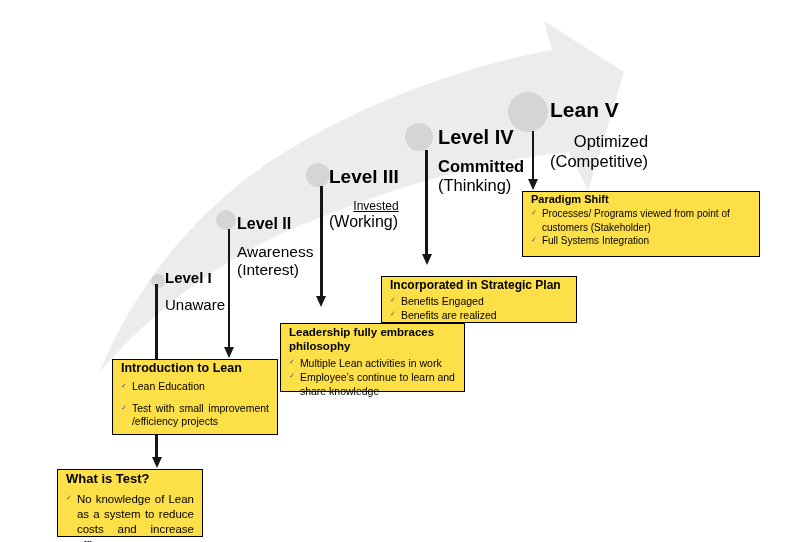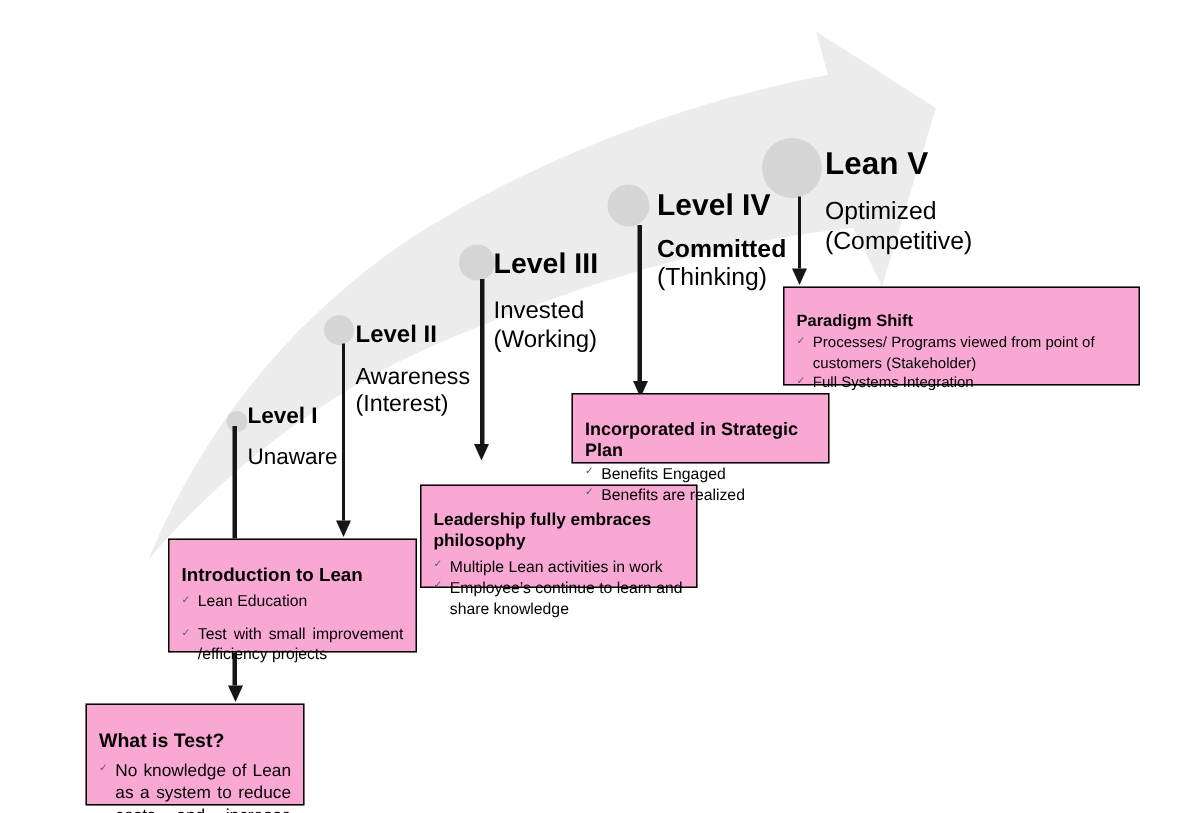--- a/index.html
+++ b/index.html
@@ -19,32 +19,32 @@
   .dot{position:absolute;border-radius:50%;background:var(--circle_fill,#d5d5d5);}
   .d1{left:151px;top:274px;width:14px;height:14px;}
   .d2{left:216px;top:210px;width:20px;height:20px;}
   .d3{left:306px;top:163px;width:24px;height:24px;}
   .d4{left:405px;top:123px;width:28px;height:28px;}
   .d5{left:508px;top:92px;width:40px;height:40px;}
 
   
   .lv{position:absolute;white-space:nowrap;}
   .lv-name{font-weight:bold;line-height:1.1;}
-  .lv-state{line-height:1.18;}
+  .lv-state{line-height:1.18;text-align:right;}
   .lv-phase{font-weight:normal;line-height:1.18;}
   .lv1{left:165px;top:270px;}
   .lv1 .lv-name{font-size:15px;}
   .lv1 .lv-state{font-size:15px;margin-top:9px;}
   .lv2{left:237px;top:215px;}
   .lv2 .lv-name{font-size:16px;}
   .lv2 .lv-state{font-size:15.5px;margin-top:10px;}
   .lv2 .lv-phase{font-size:15.5px;}
   .lv3{left:329px;top:167px;}
   .lv3 .lv-name{font-size:19px;}
-  .lv3 .lv-state{font-size:16px;margin-top:11px;}
+  .lv3 .lv-state{font-size:12px;margin-top:11px;text-decoration:underline;}
   .lv3 .lv-phase{font-size:16px;}
   .lv4{left:438px;top:126px;}
   .lv4 .lv-name{font-size:20px;}
   .lv4 .lv-state{font-size:16.5px;margin-top:9px;font-weight:bold;}
   .lv4 .lv-phase{font-size:16.5px;}
   .lv5{left:550px;top:98px;}
   .lv5 .lv-name{font-size:21px;}
   .lv5 .lv-state{font-size:16.5px;margin-top:11px;}
   .lv5 .lv-phase{font-size:16.5px;}
 
@@ -62,36 +62,36 @@
     border-right:5.5px solid transparent;
     border-top:11px solid var(--connector,#161616);
   }
   .a2{left:223.5px;top:347px;}
   .a3{left:315.5px;top:296px;}
   .a4{left:421.5px;top:254px;}
   .a5{left:527.5px;top:179px;}
   .a6{left:151.5px;top:457px;}
 
   
-  .nbox{position:absolute;background:#f9a8d4;border:1px solid var(--box_border,#000);box-sizing:border-box;padding:16px 8px 4px 8px;}
+  .nbox{position:absolute;background:#fde047;border:1px solid var(--box_border,#000);box-sizing:border-box;padding:1px 8px 4px 8px;}
   .nbox-title{font-weight:bold;}
   .bullet{display:flex;gap:5px;align-items:flex-start;}
   .tick{flex:0 0 auto;font-size:7px;line-height:12px;color:var(--bullet_mark,#595959);}
   .btext{display:block;}
   .b1{left:57px;top:469px;width:146px;height:68px;border-width:1.5px;}
   .b1 .nbox-title{font-size:13px;margin-bottom:6px;}
   .b1 .btext{font-size:11.5px;line-height:1.32;text-align:justify;}
   .b2{left:112px;top:359px;width:166px;height:76px;border-width:1.5px;}
   .b2 .nbox-title{font-size:12.5px;margin-bottom:5px;}
   .b2 .btext{font-size:10.5px;line-height:1.3;text-align:justify;}
   .b2 .bullet + .bullet{margin-top:8px;}
   .b3{left:280px;top:323px;width:185px;height:69px;}
   .b3 .nbox-title{font-size:11.5px;line-height:1.25;margin-bottom:2px;}
   .b3 .btext{font-size:10.5px;line-height:1.35;}
-  .b4{left:381px;top:262px;width:172px;height:47px;}
+  .b4{left:381px;top:276px;width:196px;height:47px;}
   .b4 .nbox-title{font-size:12px;margin-bottom:2px;}
   .b4 .btext{font-size:10.5px;line-height:1.35;}
   .b5{left:522px;top:191px;width:238px;height:66px;}
   .b5 .nbox-title{font-size:11px;margin-bottom:2px;}
   .b5 .btext{font-size:10px;line-height:1.35;}
 </style>
 </head>
 <body>
 
 <div class="canvas">

